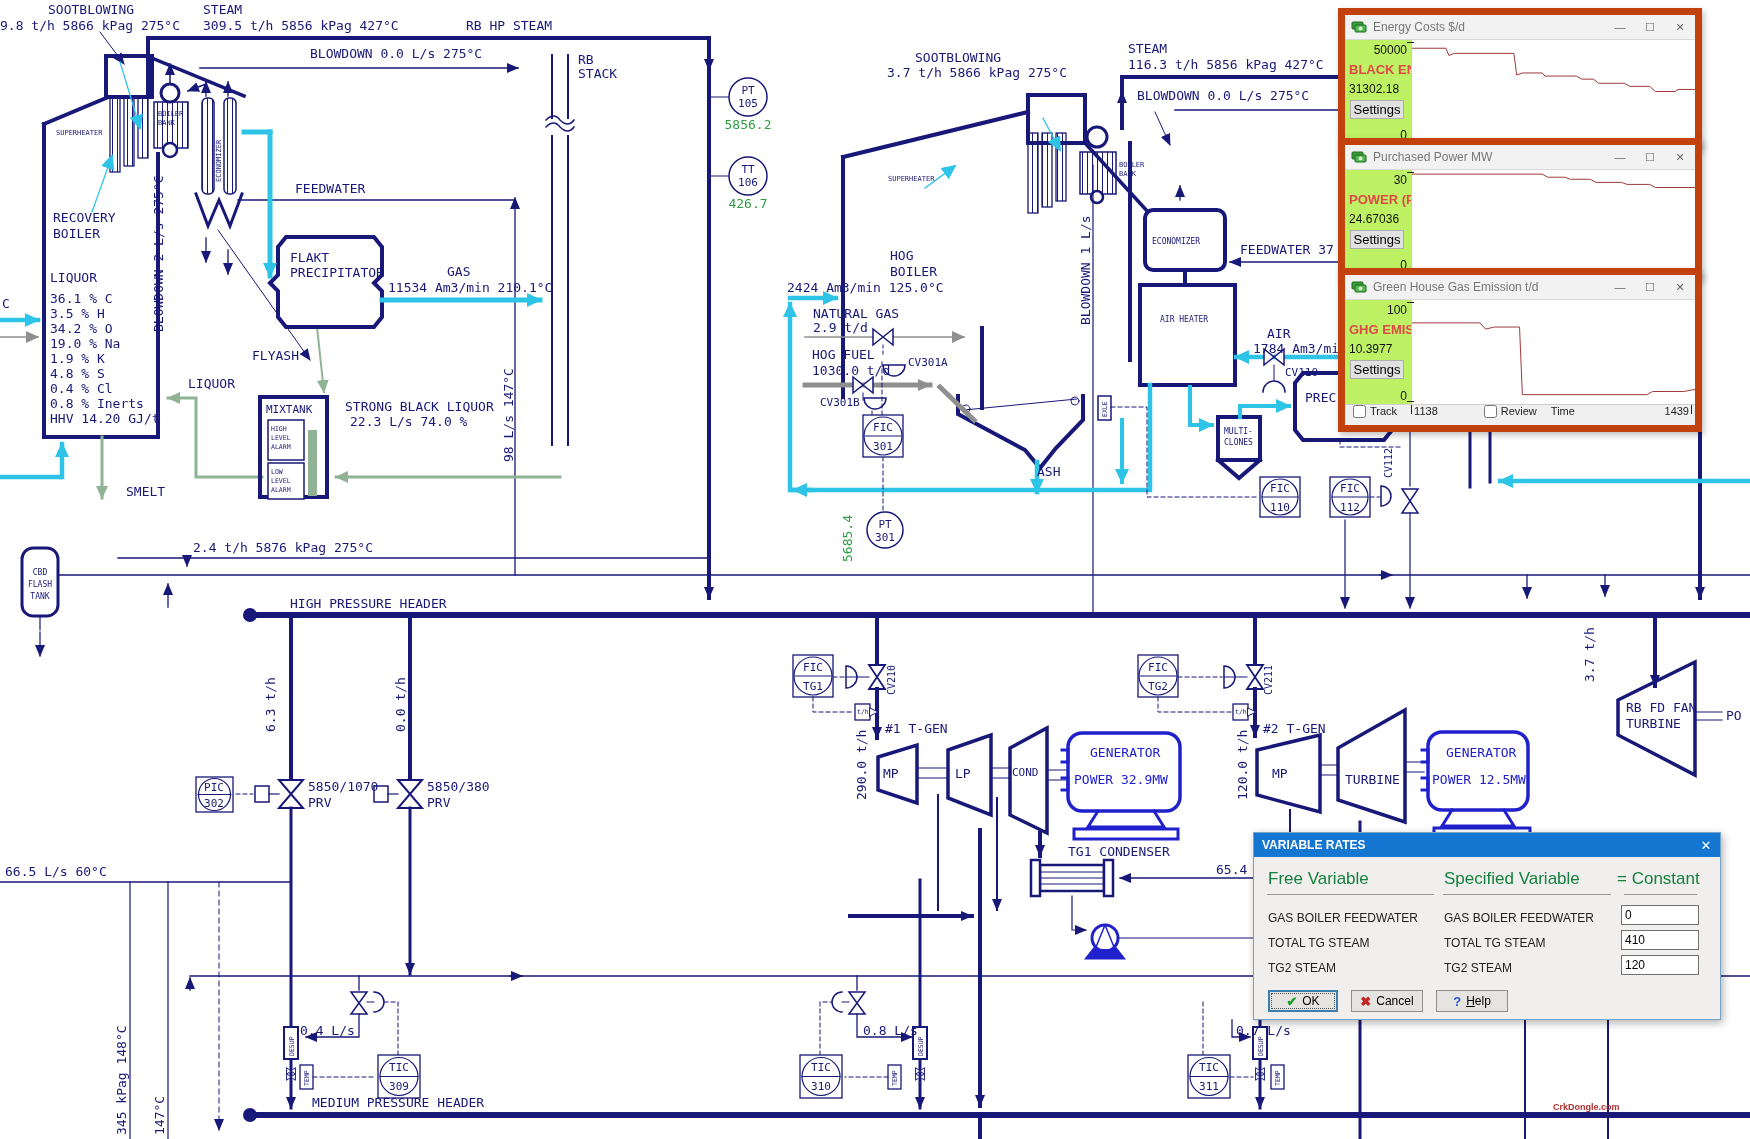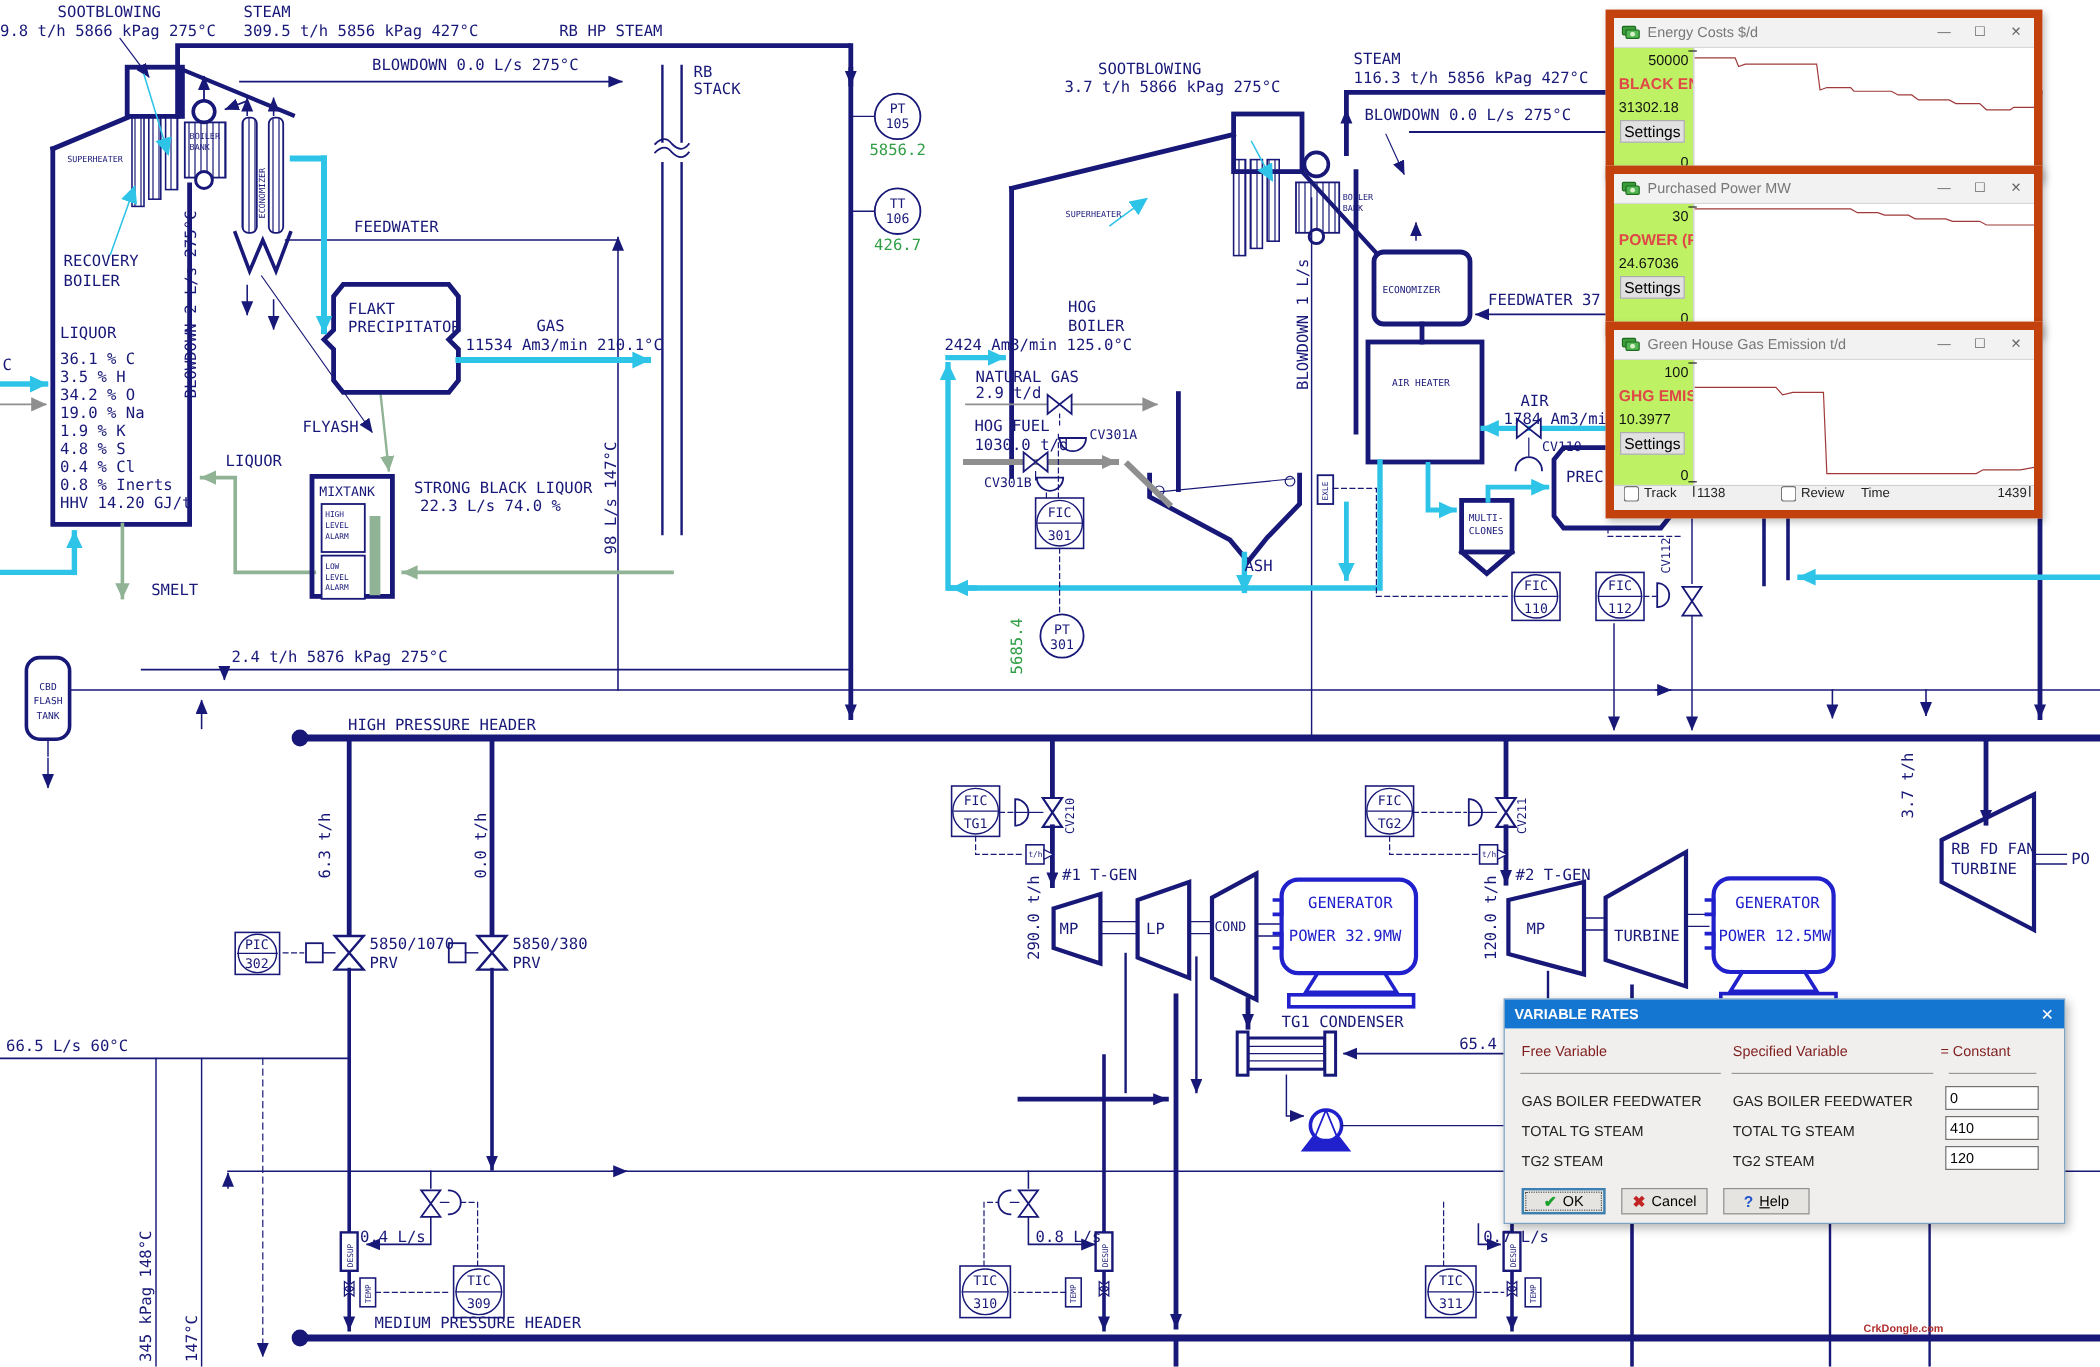--- a/index.html
+++ b/index.html
@@ -35,21 +35,21 @@
   .twin .bbar input{width:13px;height:13px;margin:0 4px 0 0;}
   .tmark{display:inline-block;width:1px;height:9px;background:#222;margin:0 2px;}
 
   
   #vr{position:absolute;left:1253px;top:832px;width:466px;height:186px;background:#f0efed;
       border:1px solid #7aa2c4;box-shadow:2px 3px 8px rgba(0,0,0,.3);
       font-family:"Liberation Sans",sans-serif;}
   #vr .dtitle{height:24px;background:#1576d2;color:#fff;font-size:12px;font-weight:bold;
       display:flex;align-items:center;padding-left:8px;}
   #vr .dclose{margin-left:auto;width:28px;text-align:center;font-size:13px;font-weight:normal;cursor:default;}
-  #vr .hdr{position:absolute;font-size:12px;color:#7f1d1d;}
+  #vr .hdr{position:absolute;font-size:17px;color:#15803d;}
   #vr .sep{position:absolute;height:1px;background:#9a9a9a;}
   #vr .rowlbl{position:absolute;font-size:12px;color:#222;white-space:nowrap;}
   #vr input[type=text]{position:absolute;left:367px;width:70px;height:18px;border:1px solid #707070;
       font-size:12px;padding:0 3px;font-family:"Liberation Sans",sans-serif;}
   #vr .dbtn{position:absolute;height:22px;background:#e5e4e1;border:1px solid #8f8f8f;
       font-size:12px;display:flex;align-items:center;justify-content:center;gap:5px;cursor:default;}
   #vr .ok{left:14px;top:157px;width:70px;border:2px solid #3c7fb1;outline:1px dotted #555;outline-offset:-4px;}
   #vr .cancel{left:97px;top:157px;width:72px;}
   #vr .help{left:182px;top:157px;width:72px;}
   .bico{font-weight:bold;font-size:13px;}

